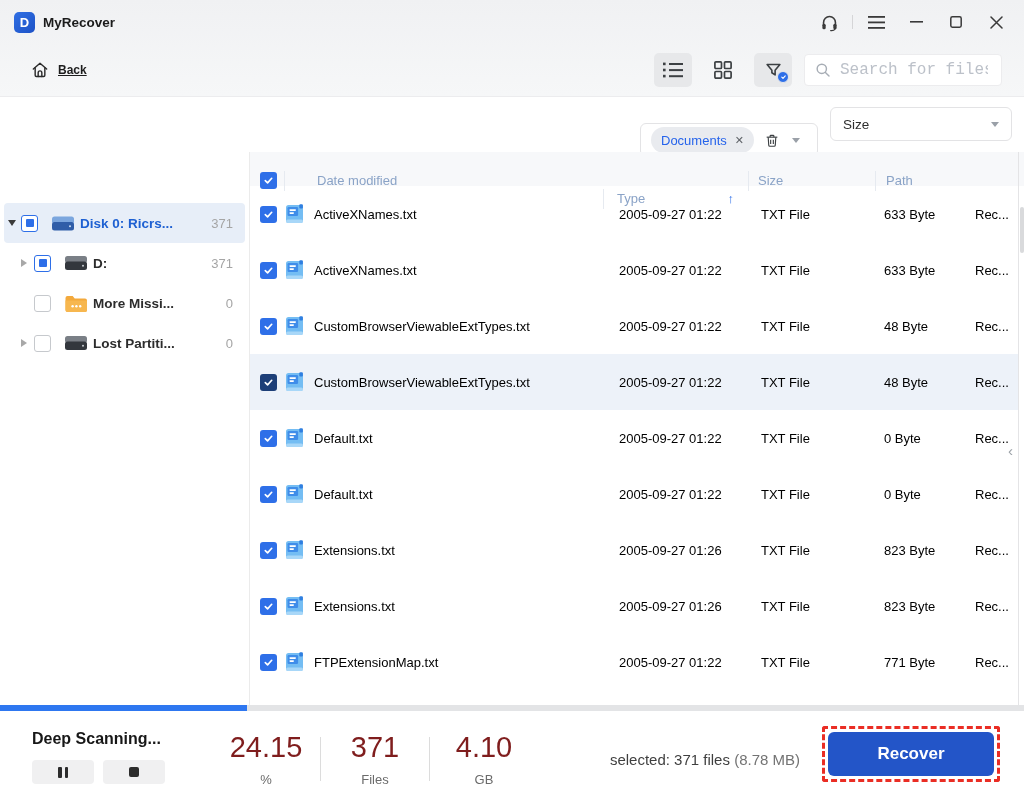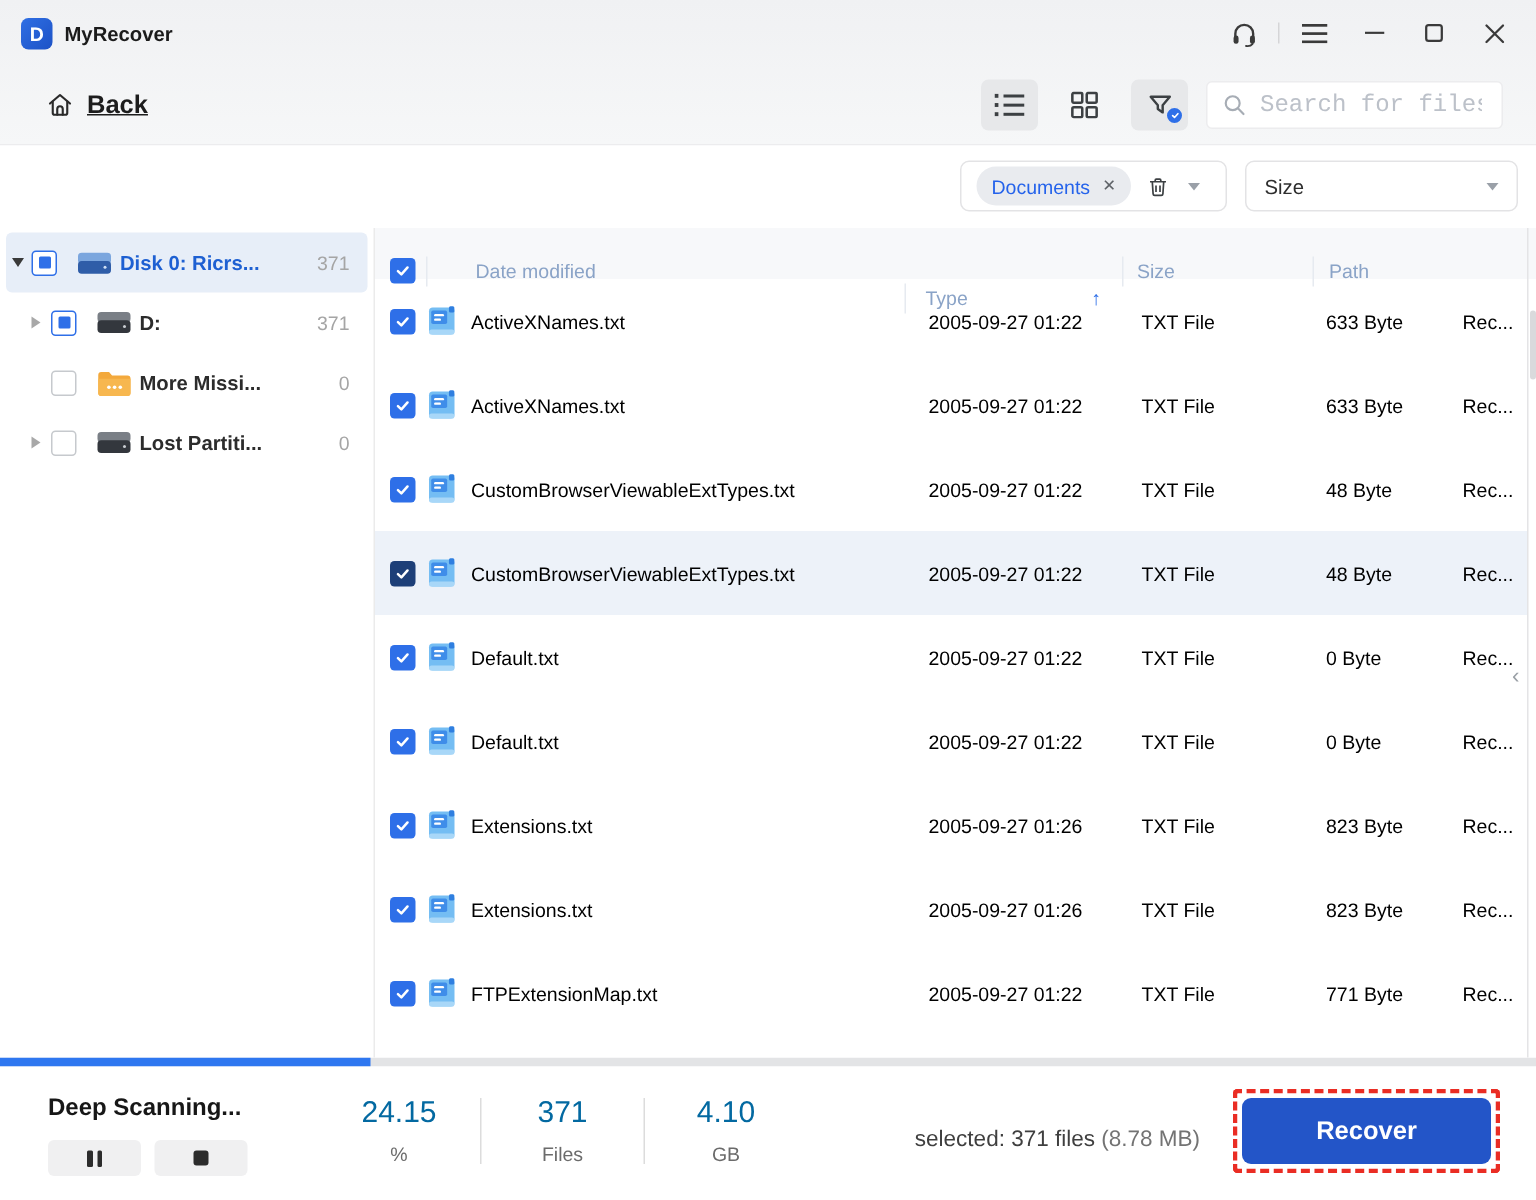--- a/index.html
+++ b/index.html
@@ -16,51 +16,51 @@
   .titlebar { height:44px; display:flex; justify-content:space-between; align-items:center; padding:0 8px 0 14px; }
   .brand { display:flex; align-items:center; gap:8px; }
   .logo { width:21px; height:21px; border-radius:5px; background:linear-gradient(135deg,#2f6fe4,#1d52c6);
           color:#fff; font-weight:bold; font-size:13px; display:flex; align-items:center; justify-content:center; }
   .app-title { font-size:13.5px; font-weight:bold; color:#1b1b1b; }
   .tcontrols { display:flex; align-items:center; }
   .tbtn { width:40px; height:30px; display:flex; align-items:center; justify-content:center; }
   .tdivider { width:1px; height:14px; background:#d5d5d7; margin:0 3px; }
 
   .toolbar { height:52px; display:flex; align-items:center; justify-content:space-between; padding:0 22px 0 30px; }
-  .back { display:flex; align-items:center; gap:8px; font-size:17px; font-weight:bold; color:#1d1d1d;text-decoration:underline; }
+  .back { display:flex; align-items:center; gap:8px; font-size:12px; font-weight:bold; color:#1d1d1d;text-decoration:underline; }
   .tb-right { display:flex; align-items:center; gap:12px; }
   .viewbtn { width:38px; height:34px; border-radius:5px; display:flex; align-items:center; justify-content:center; position:relative; }
   .viewbtn.active { background:#e7e8ea; }
   .badge { position:absolute; right:3px; bottom:4px; width:12px; height:12px; border-radius:50%;
            background:#2e6fe8; border:1.5px solid #e7e8ea; display:flex; align-items:center; justify-content:center; }
   .search { width:198px; height:32px; background:#fff; border:1px solid #ececee; border-radius:4px;
             display:flex; align-items:center; padding:0 10px; gap:7px; }
   .search input { border:none; outline:none; background:transparent; width:152px; font-size:16px;
                   font-family:Liberation Mono, monospace; color:#4d7c0f; }
   .search input::placeholder { color:#bcc1c9; }
 
   
   .filter-row { height:55px; background:#fff; position:relative; }
-  .filter-group { position:absolute; left:640px; top:10px; width:178px; height:34px; border:1px solid #e3e3e5;
+  .filter-group { position:absolute; left:640px; top:26px; width:178px; height:34px; border:1px solid #e3e3e5;
                   border-radius:6px; display:flex; align-items:center; padding:0 10px; gap:10px; background:#fff; }
   .chip { background:#e9ebef; border-radius:14px; height:26px; display:flex; align-items:center;
           padding:0 10px; gap:8px; font-size:13px; color:#2563eb; white-space:nowrap; }
   .chip-x { color:#5f6368; font-size:11px; line-height:1; }
   .fg-caret { margin-left:2px; }
   .size-select { position:absolute; left:830px; top:10px; width:182px; height:34px; border:1px solid #e3e3e5;
                  border-radius:6px; display:flex; align-items:center; justify-content:space-between;
                  padding:0 12px; font-size:13.5px; color:#2e2e2e; background:#fff; }
   .caret { width:0; height:0; border-left:4.5px solid transparent; border-right:4.5px solid transparent;
            border-top:5.5px solid #9aa0a8; }
 
   
   .main { display:flex; height:553px; }
   .sidebar { width:250px; border-right:1px solid #ebebeb; padding-top:3px; background:#fff; flex:none; }
   .side-item { height:40px; display:flex; align-items:center; margin:0 4px; border-radius:4px; }
-  .side-item.selected { background:#e7eef8; }
+  .side-item.selected { background:#e7eef8;margin-top:48px; }
   .side-item.lvl0 { padding-left:4px; }
   .side-item.lvl1 { padding-left:17px; }
   .arrowbox { width:13px; flex:none; display:flex; }
   .tri-down { width:0; height:0; border-left:4.5px solid transparent; border-right:4.5px solid transparent; border-top:6px solid #3a3a3a; }
   .tri-right { width:0; height:0; border-top:4.5px solid transparent; border-bottom:4.5px solid transparent; border-left:6px solid #a8a8a8; }
   .cb { width:17px; height:17px; border-radius:3px; flex:none; display:flex; align-items:center; justify-content:center; }
   .cb.indeterminate { border:1.6px solid #2e6fe8; background:#fff; }
   .cb-inner { width:8px; height:8px; background:#2e6fe8; border-radius:1px; }
   .cb.empty { border:1.6px solid #c6c9cd; background:#fff; }
   .cb.checked { background:#2e6fe8; }
@@ -104,21 +104,21 @@
   .progress-fill { height:100%; background:#2e77f0; }
   .footer { height:89px; position:relative; background:#fff; }
   .status { position:absolute; left:32px; top:19px; font-size:16px; font-weight:bold; color:#171717; }
   .ctrlbtns { position:absolute; left:32px; top:49px; display:flex; gap:9px; }
   .cbtn { width:62px; height:24px; background:#f0f0f1; border:none; border-radius:4px;
           display:flex; align-items:center; justify-content:center; gap:3px; }
   .pause-bar { width:3.5px; height:11px; background:#2c2c2c; border-radius:1px; }
   .stop-sq { width:10px; height:10px; background:#2c2c2c; border-radius:2px; }
   .stats { position:absolute; left:212px; top:20px; display:flex; align-items:center; }
   .stat { width:108px; text-align:center; }
-  .stat-value { font-size:20px; color:#0369a1; }
+  .stat-value { font-size:29px; color:#7f1d1d; }
   .stat-unit { font-size:13px; color:#6b6b6b; margin-top:8px; }
   .stat-div { width:1px; height:44px; background:#dcdcdc; }
   .selected-info { position:absolute; right:224px; top:40px; font-size:15px; color:#3f3f3f; white-space:nowrap; }
   .selected-size { color:#737373; }
   .recover-wrap { position:absolute; right:24px; top:15px; border:3px dashed #ea2d24; border-radius:3px; padding:3px; }
   .recover-btn { width:166px; height:44px; background:#2355c8; border:none; border-radius:6px;
                  color:#fff; font-size:17px; font-weight:bold; font-family:inherit;
                  display:flex; align-items:center; justify-content:center; }
 </style>
 </head>

